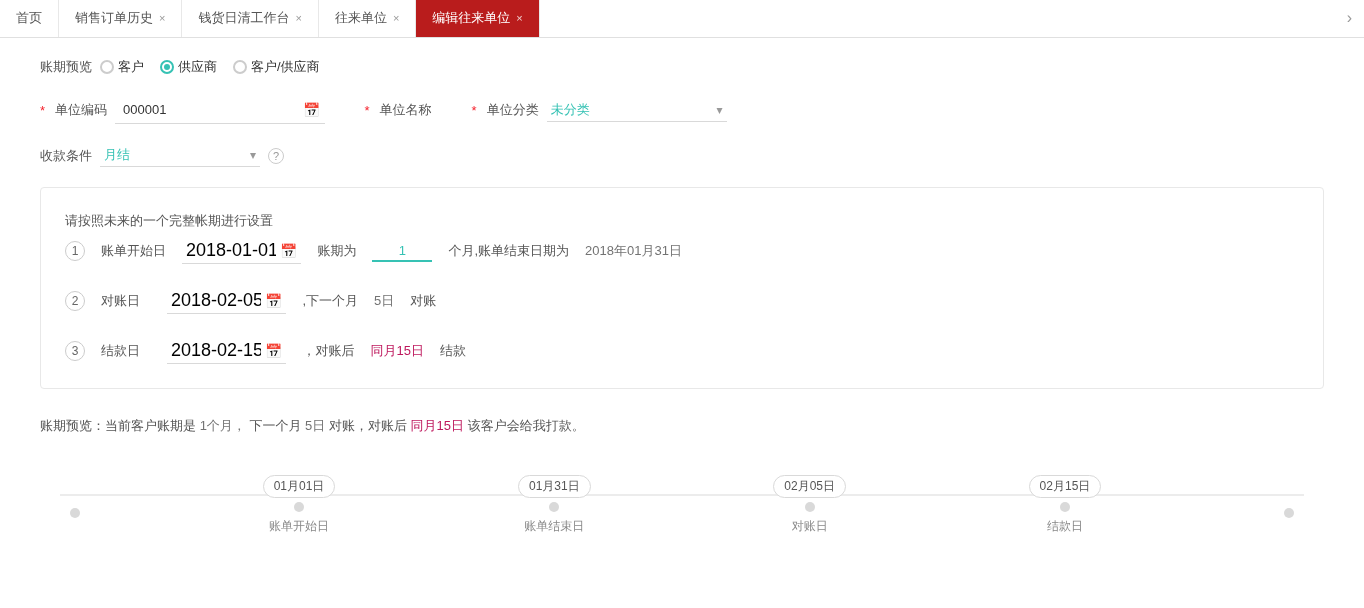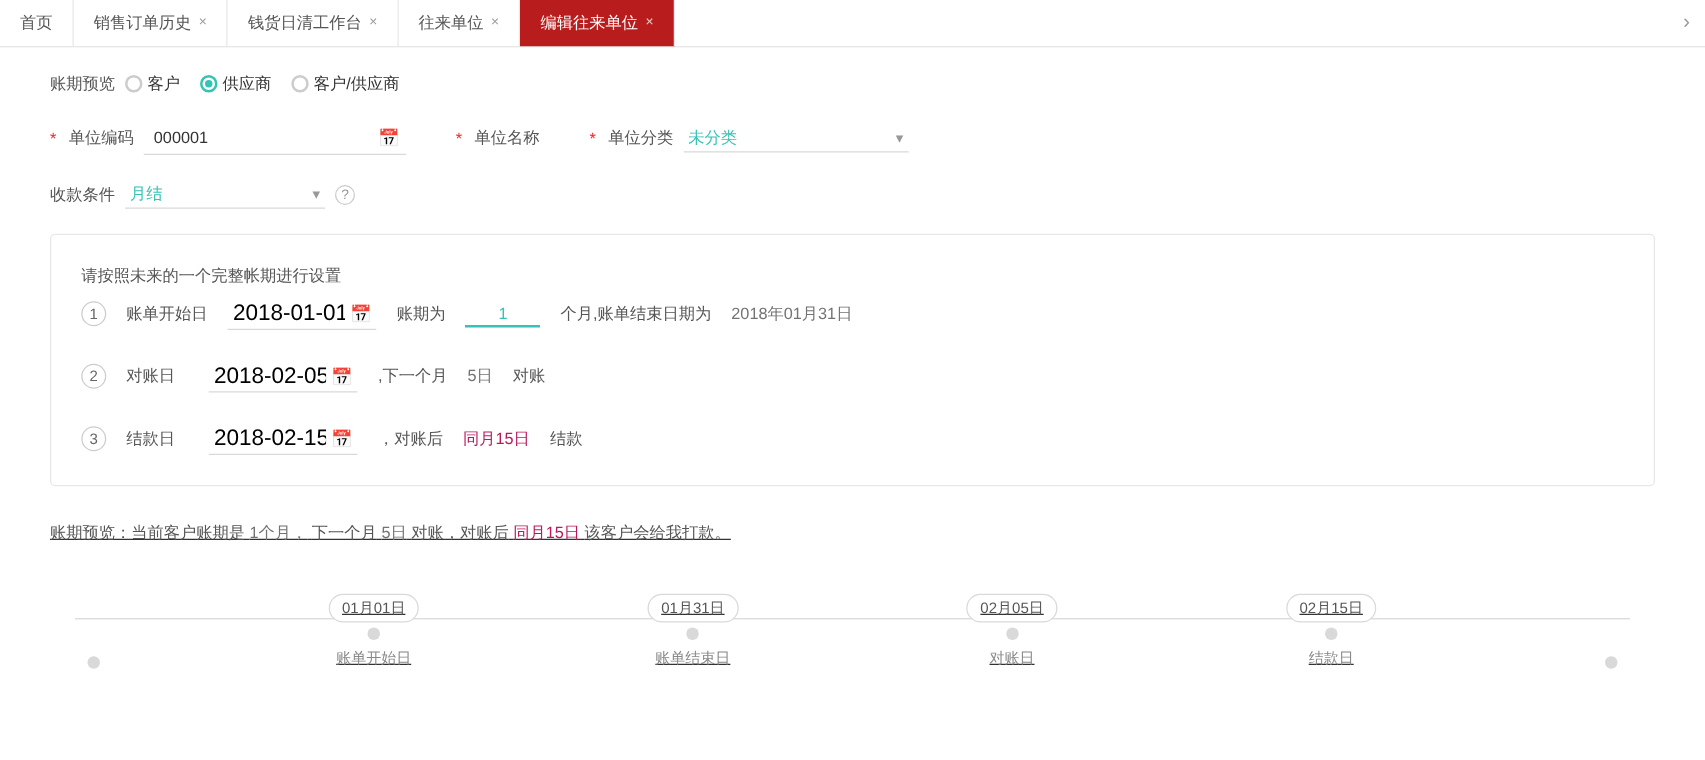--- a/index.html
+++ b/index.html
@@ -229,21 +229,20 @@
       color: #36c2b4;
       text-align: center;
     }
     .text-normal { font-size: 13px; color: #555; }
     .text-orange { color: #737373; font-weight: 500; }
     .text-teal { color: #be185d; font-weight: 500; }
 
     
     .preview-section {
       padding: 12px 0 0 0;
-      text-decoration: underline;
     }
     .preview-text {
       font-size: 13px;
       color: #555;
       margin-bottom: 20px;
     }
     .timeline-line {
       position: absolute;
       top: 50%;
       left: 20px;
@@ -414,21 +413,21 @@
       <span class="text-orange">1个月，</span>
       <span>下一个月</span>
       <span class="text-orange">5日</span>
       <span>对账，对账后</span>
       <span class="text-teal">同月15日</span>
       <span>该客户会给我打款。</span>
     </div>
 
     <div style="position:relative; padding: 20px 30px 0 30px;">
       <div class="timeline-line"></div>
-      <div style="display:flex; align-items:flex-end; position:relative; z-index:1; justify-content:space-between;">
+      <div style="display:flex; align-items:center; position:relative; z-index:1; justify-content:space-between;">
 
         <div style="display:flex;align-items:center;margin-top:16px;flex-shrink:0;">
           <div style="width:10px;height:10px;border-radius:50%;background:#d9d9d9;flex-shrink:0;"></div>
         </div>
 
         <div class="timeline-point">
           <div class="timeline-badge">01月01日</div>
           <div style="width:10px;height:10px;border-radius:50%;background:#d9d9d9;"></div>
           <div class="timeline-sublabel">账单开始日</div>
         </div>

